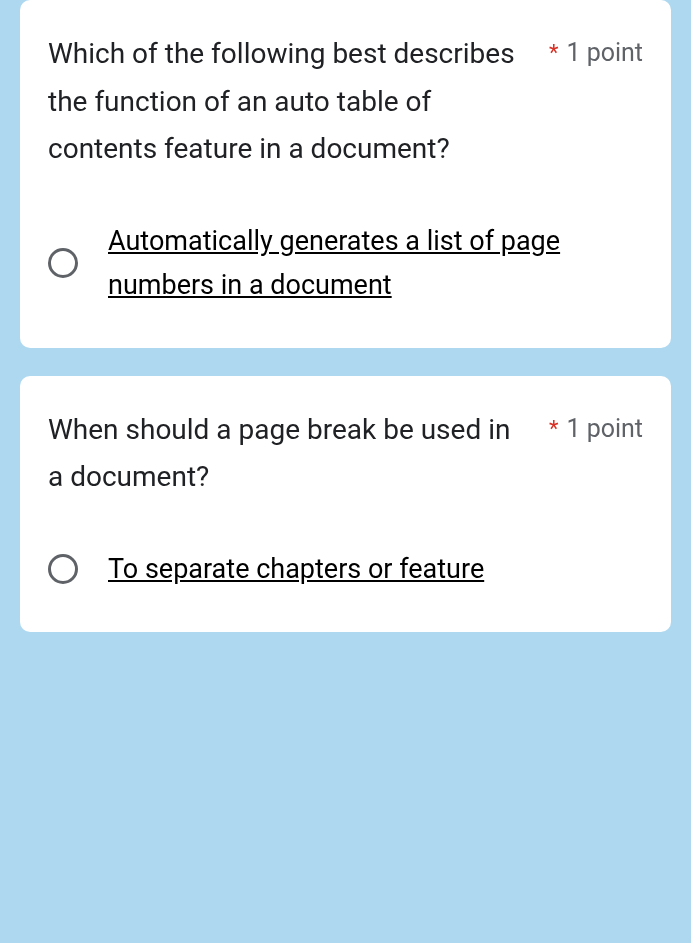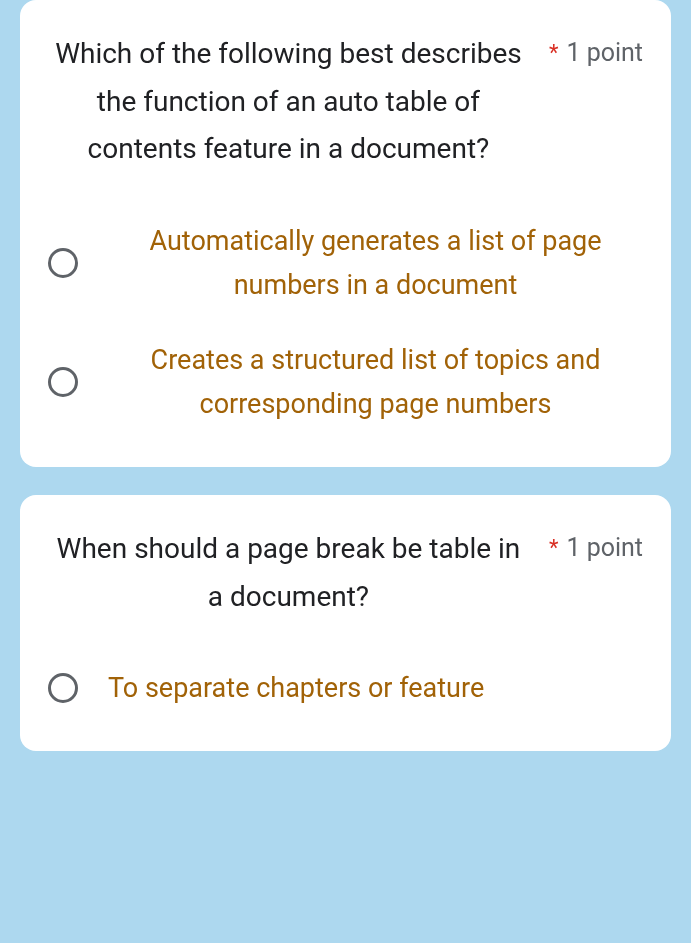--- a/index.html
+++ b/index.html
@@ -8,24 +8,23 @@
       box-sizing: border-box;
     }
     body {
       font-family: 'Roboto', 'Google Sans', Arial, sans-serif;
       background: #add8ef;
       padding: 0 20px;
       width: 691px;
     }
     .question-card {
       background: white;
-      border-radius: 16px;
+      border-radius: 10px;
       padding: 30px 28px 40px 28px;
       margin-bottom: 28px;
-      text-align: center;
     }
     .question-header {
       display: flex;
       justify-content: space-between;
       align-items: flex-start;
       margin-bottom: 46px;
     }
     .question-text {
       font-size: 28px;
       line-height: 1.7;
@@ -63,47 +62,44 @@
       min-width: 30px;
       border: 3px solid #5f6368;
       border-radius: 50%;
       margin-right: 30px;
       cursor: pointer;
       flex-shrink: 0;
     }
     .option-text {
       font-size: 27px;
       line-height: 1.65;
-      color: #a16207;
+      color: #000000;
+      text-decoration: underline;
     }
   </style>
 </head>
 <body>
 
 <div class="question-card">
   <div class="question-header">
     <div class="question-text">Which of the following best describes the function of an auto table of contents feature in a document?</div>
     <div class="points-wrapper">
       <span class="required-mark">*</span>
       <span class="points-text">1 point</span>
     </div>
   </div>
   <div class="option-row">
     <div class="radio-button"></div>
     <div class="option-text">Automatically generates a list of page numbers in a document</div>
   </div>
-  <div class="option-row">
-    <div class="radio-button"></div>
-    <div class="option-text">Creates a structured list of topics and corresponding page numbers</div>
-  </div>
 </div>
 
 <div class="question-card">
   <div class="question-header">
-    <div class="question-text">When should a page break be table in a document?</div>
+    <div class="question-text">When should a page break be used in a document?</div>
     <div class="points-wrapper">
       <span class="required-mark">*</span>
       <span class="points-text">1 point</span>
     </div>
   </div>
   <div class="option-row">
     <div class="radio-button"></div>
     <div class="option-text">To separate chapters or feature</div>
   </div>
 </div>

